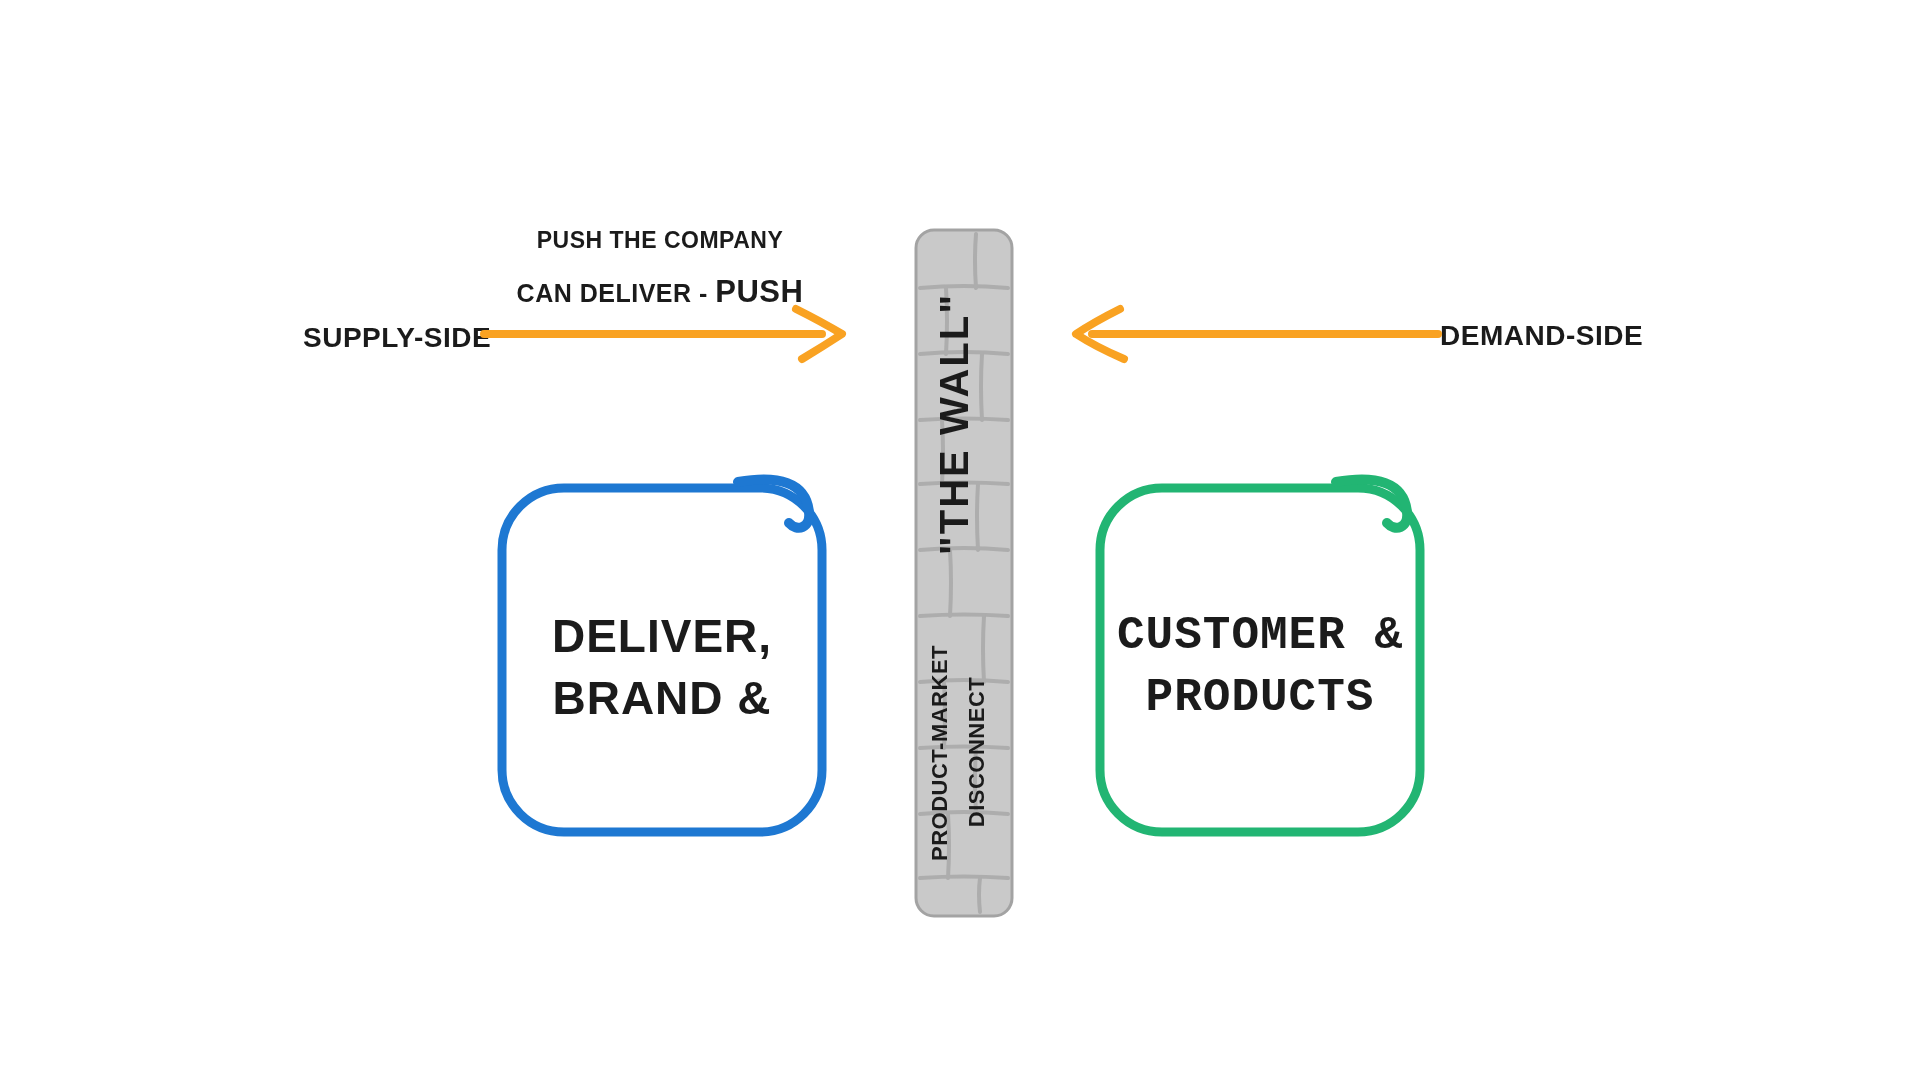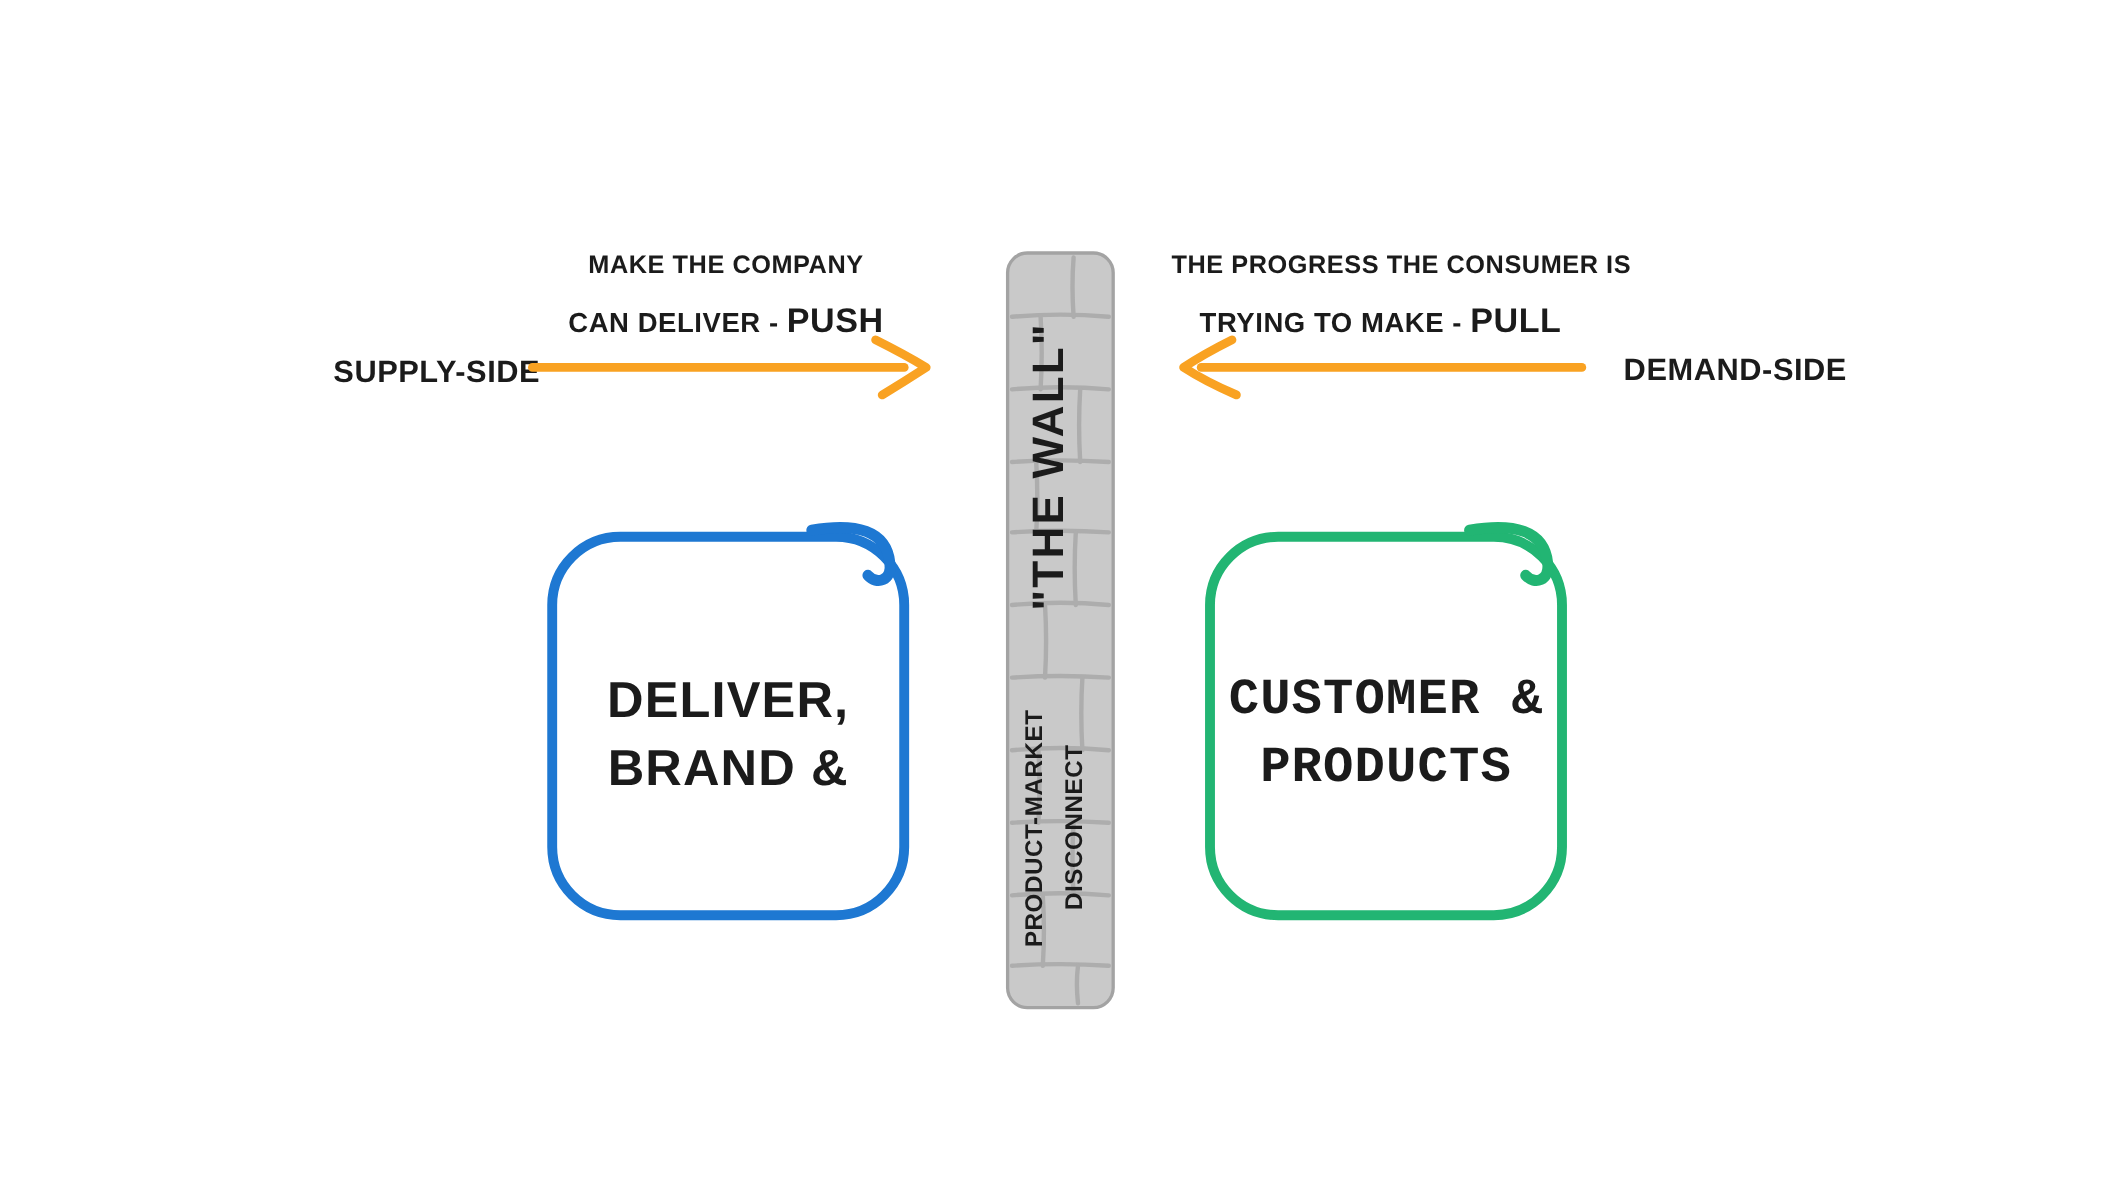--- a/index.html
+++ b/index.html
@@ -14,21 +14,21 @@
   .caption{position:absolute; text-align:center; font-weight:bold; color:var(--ink); letter-spacing:.5px;}
   .cap-line1{font-size:23px; line-height:32px; white-space:nowrap;}
   .cap-line2{font-size:25px; line-height:36px; margin-top:18px; white-space:nowrap;}
   .cap-emph{font-size:31px;}
   .push-caption{left:480px; top:224px; width:360px;}
   .pull-caption{left:1065px; top:224px; width:380px;}
 
   
   .side-label{position:absolute; font-weight:bold; font-size:28px; letter-spacing:.5px; white-space:nowrap; color:var(--ink);}
   .supply-label{left:303px; top:322px;}
-  .demand-label{left:1476px; top:320px;}
+  .demand-label{left:1440px; top:320px;}
 
   
   .arrow{position:absolute;}
   .arrow .stroke{stroke:var(--orange); stroke-width:8; fill:none; stroke-linecap:round; stroke-linejoin:round;}
   .arrow-right{left:478px; top:298px;}
   .arrow-left{left:1062px; top:298px;}
 
   
   .wall{position:absolute; left:912px; top:226px; width:104px; height:694px;}
   .wall .base{fill:var(--wall_fill); stroke:var(--wall_outline); stroke-width:3;}
@@ -50,28 +50,24 @@
   .customer-box .border,.customer-box .hook{stroke:var(--green);}
   .box-text{position:absolute; inset:0; display:flex; flex-direction:column; align-items:center; justify-content:center; padding-top:14px;}
   .box-line{font-weight:bold; font-size:46px; line-height:62px; letter-spacing:1px; color:var(--ink); white-space:nowrap;}
 </style>
 </head>
 <body>
 
 <div class="canvas">
 
   <div class="caption push-caption">
-    <div class="cap-line1">MAKE THE COMPANY</div>
+    <div class="cap-line1">PUSH THE COMPANY</div>
     <div class="cap-line2"><span>CAN DELIVER - </span><span class="cap-emph">PUSH</span></div>
   </div>
 
-  <div class="caption pull-caption">
-    <div class="cap-line1">THE PROGRESS THE CONSUMER IS</div>
-    <div class="cap-line2"><span>TRYING TO MAKE - </span><span class="cap-emph">PULL</span></div>
-  </div>
 
   <div class="side-label supply-label">SUPPLY-SIDE</div>
   <div class="side-label demand-label">DEMAND-SIDE</div>
 
   <svg class="arrow arrow-right" width="372" height="72" viewBox="0 0 372 72">
     <line class="stroke" x1="6" y1="36" x2="344" y2="36"></line>
     <path class="stroke" d="M318,11 Q344,24 364,36 Q344,49 324,61"></path>
   </svg>
 
   <svg class="arrow arrow-left" width="390" height="72" viewBox="0 0 390 72">

